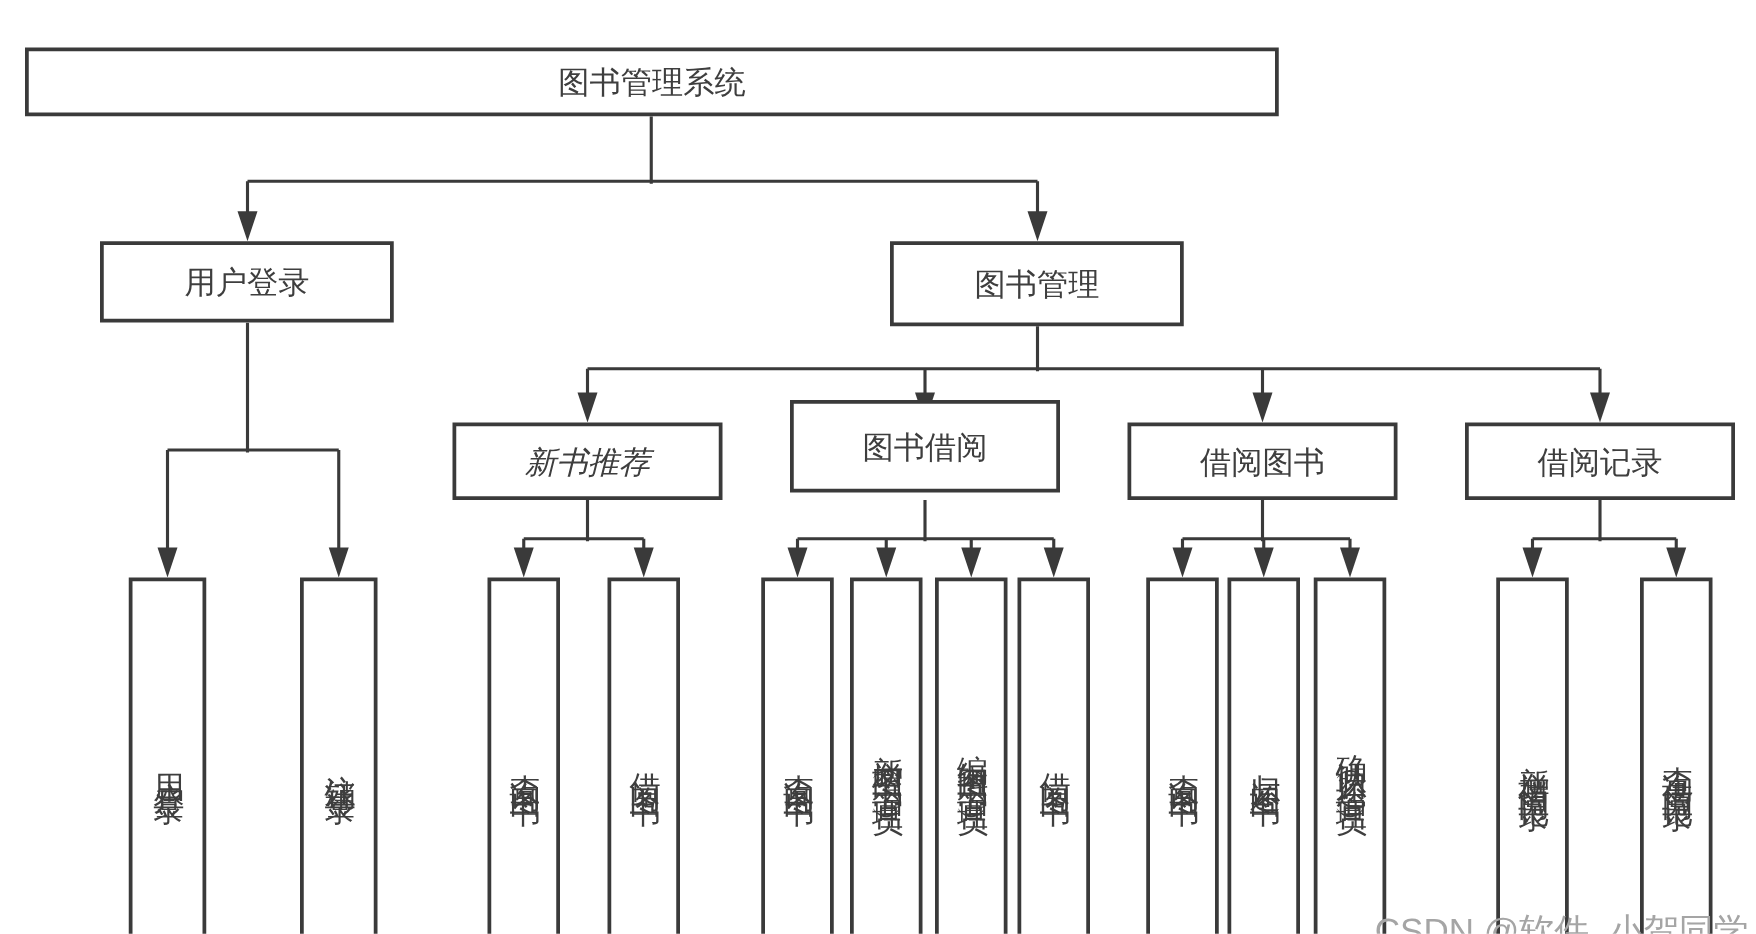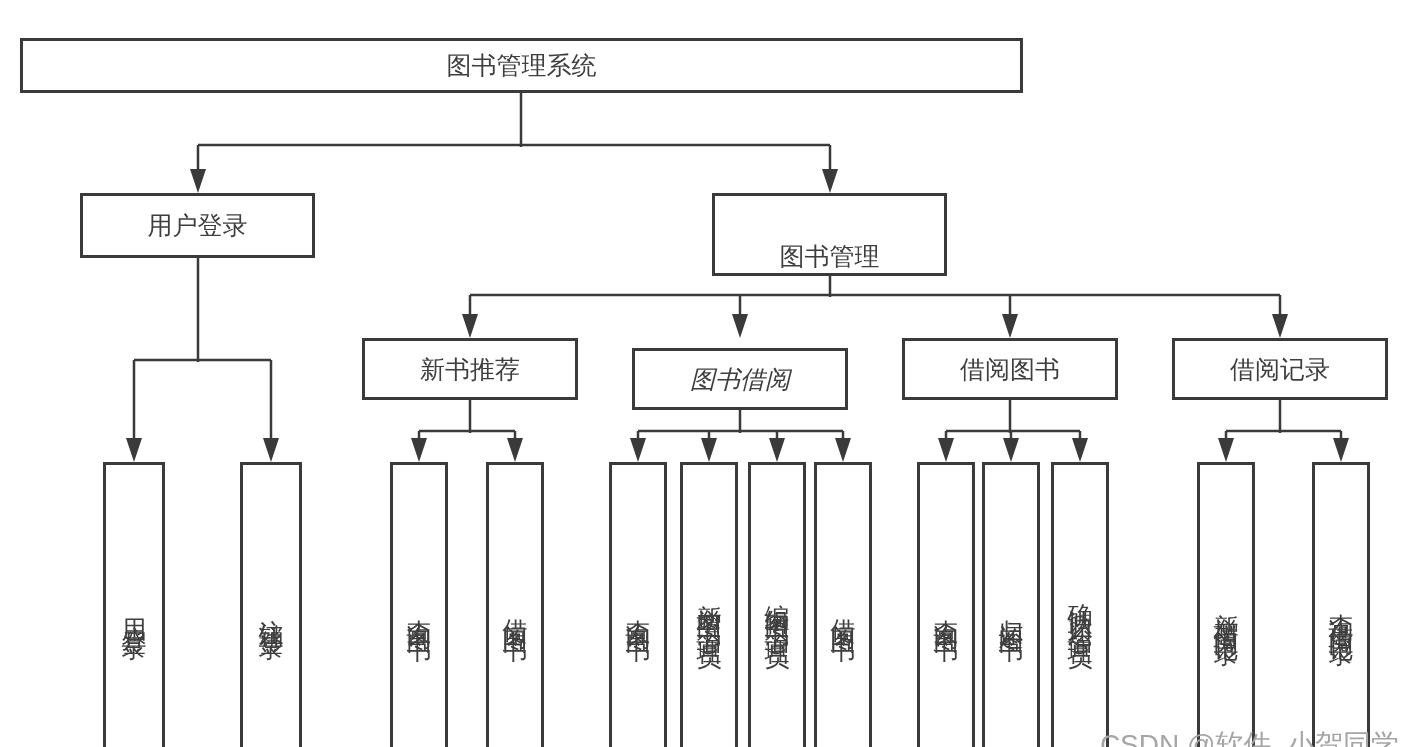--- a/index.html
+++ b/index.html
@@ -35,23 +35,23 @@
   .vbox .vlabel {
     writing-mode: vertical-rl;
     font-size: 25px;
     letter-spacing: 6px;
     line-height: 1;
     white-space: nowrap;
   }
   
   .n-root           { left: 20px;   top: 13px;  width: 1003px; height: 55px; }
   .n-user-login     { left: 80px;   top: 168px; width: 235px;  height: 65px; }
-  .n-book-mgmt      { left: 712px;  top: 168px; width: 235px;  height: 83px; align-items: flex-end; }
-  .n-l3-1           { left: 362px;  top: 313px; width: 216px;  height: 62px; }
-  .n-l3-2           { left: 632px;  top: 323px; width: 216px;  height: 62px; font-style: italic; }
+  .n-book-mgmt      { left: 712px;  top: 168px; width: 235px;  height: 68px; }
+  .n-l3-1           { left: 362px;  top: 313px; width: 216px;  height: 62px; font-style: italic; }
+  .n-l3-2           { left: 632px;  top: 295px; width: 216px;  height: 74px; }
   .n-l3-3           { left: 902px;  top: 313px; width: 216px;  height: 62px; }
   .n-l3-4           { left: 1172px; top: 313px; width: 216px;  height: 62px; font-family: Liberation Mono, monospace; }
   .leaf             { top: 437px; height: 298px; width: 58px; }
   .lf-1  { left: 103px; width: 62px; }
   .lf-2  { left: 240px; width: 62px; }
   .lf-3  { left: 390px; }
   .lf-4  { left: 486px; }
   .lf-5  { left: 609px; }
   .lf-6  { left: 680px; }
   .lf-7  { left: 748px; }

